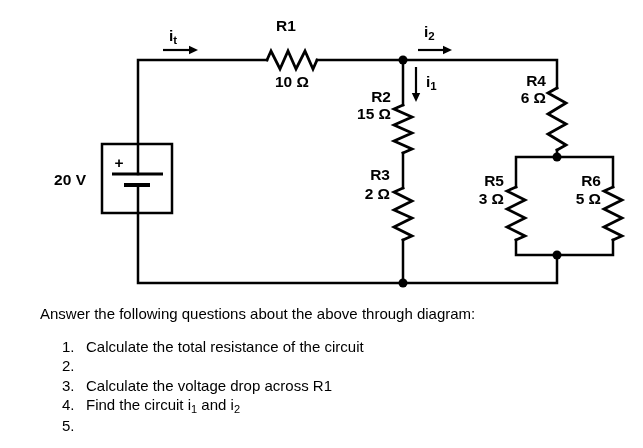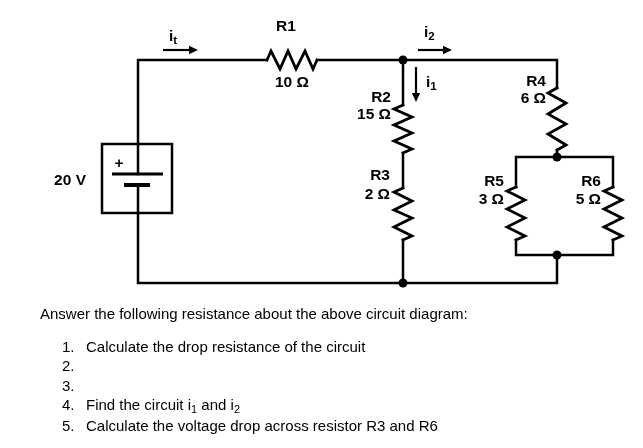--- a/index.html
+++ b/index.html
@@ -99,41 +99,41 @@
     <text class="lbl" x="424" y="37"><tspan>i</tspan><tspan class="lbl-sub" dy="3">2</tspan></text>
 
     <g>
       <path class="arrow-line" d="M416 67 L416 93"></path>
       <polygon class="arrow-head" points="411.8,93 420.2,93 416,102"></polygon>
     </g>
     <text class="lbl" x="426" y="87"><tspan>i</tspan><tspan class="lbl-sub" dy="3">1</tspan></text>
   </svg>
 
   <div class="questions">
-    <p class="q-intro">Answer the following resistance about the above circuit diagram:</p>
+    <p class="q-intro">Answer the following questions about the above through diagram:</p>
     <div class="q-list">
 
       <div class="q-row">
         <span class="q-num">1.</span>
-        <span>Calculate the drop resistance of the circuit</span>
+        <span>Calculate the total resistance of the circuit</span>
       </div>
 
       <div class="q-row">
         <span class="q-num">2.</span>
       </div>
 
       <div class="q-row">
         <span class="q-num">3.</span>
+        <span>Calculate the voltage drop across R1</span>
       </div>
 
       <div class="q-row">
         <span class="q-num">4.</span>
         <span><span>Find the circuit i</span><span class="q-sub">1</span><span> and i</span><span class="q-sub">2</span><span></span></span>
       </div>
 
       <div class="q-row">
         <span class="q-num">5.</span>
-        <span>Calculate the voltage drop across resistor R3 and R6</span>
       </div>
 
     </div>
   </div>
 </div>
 
 </body></html>

